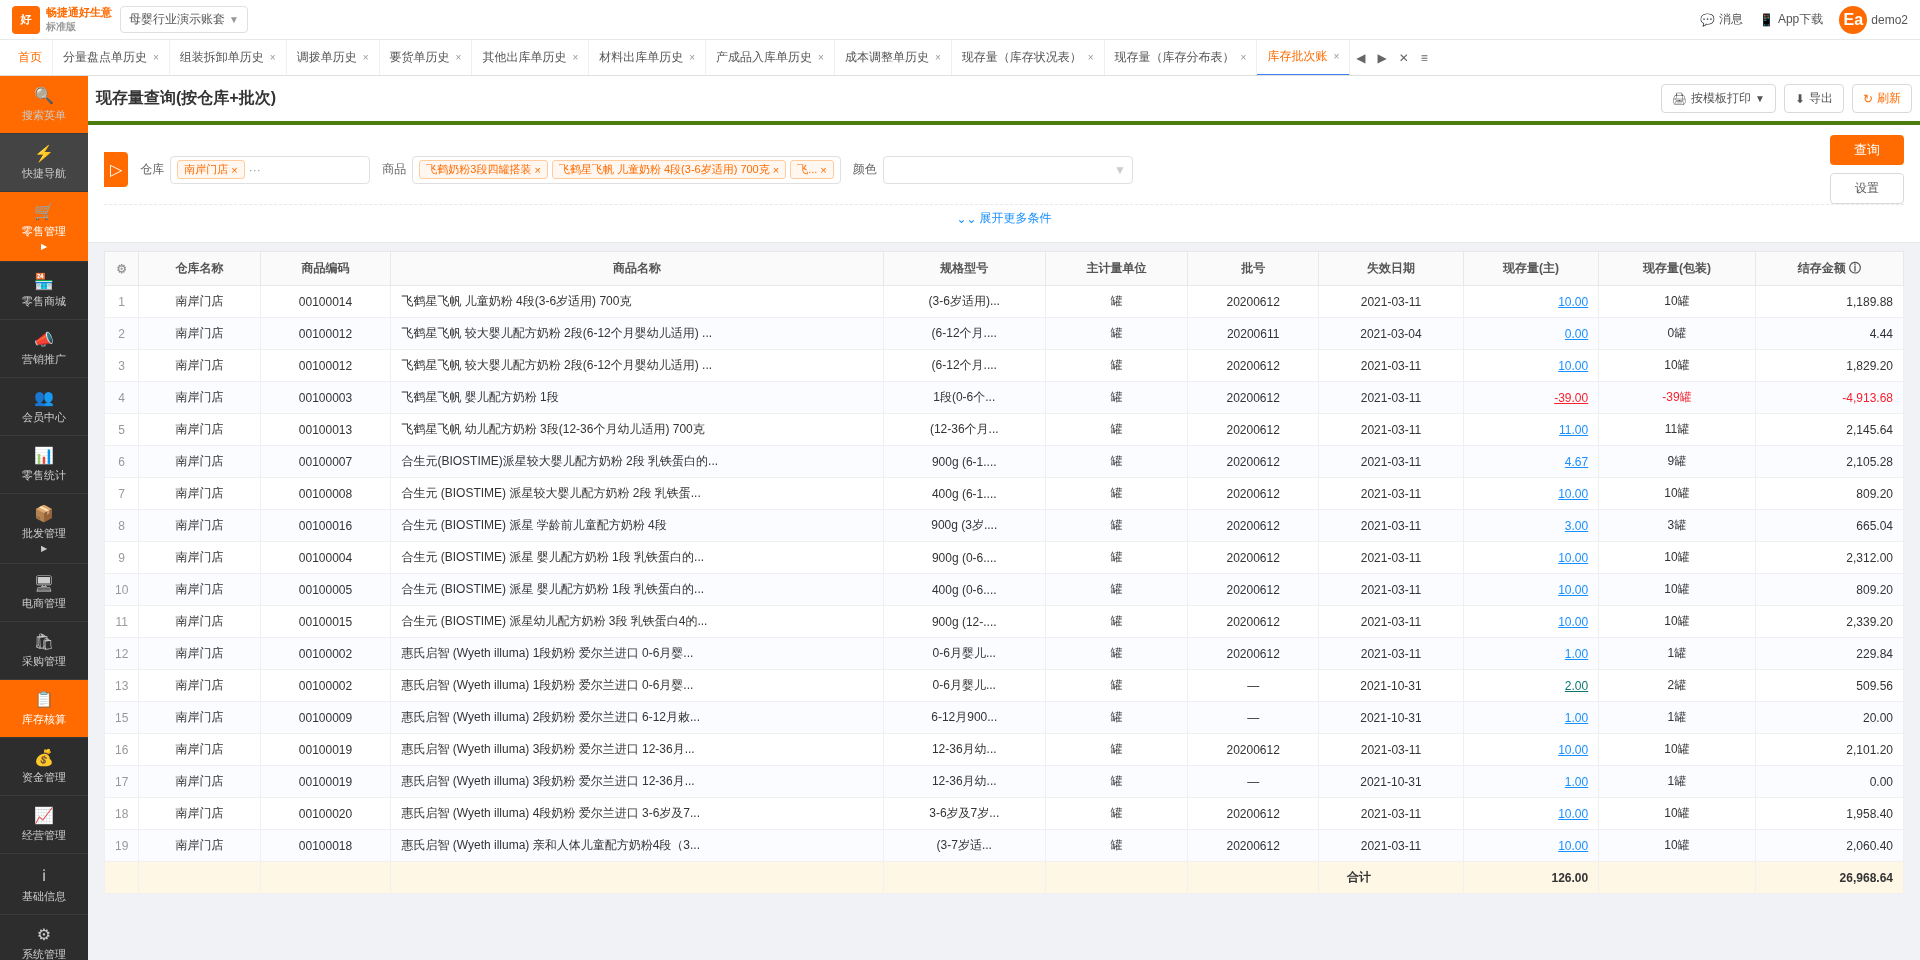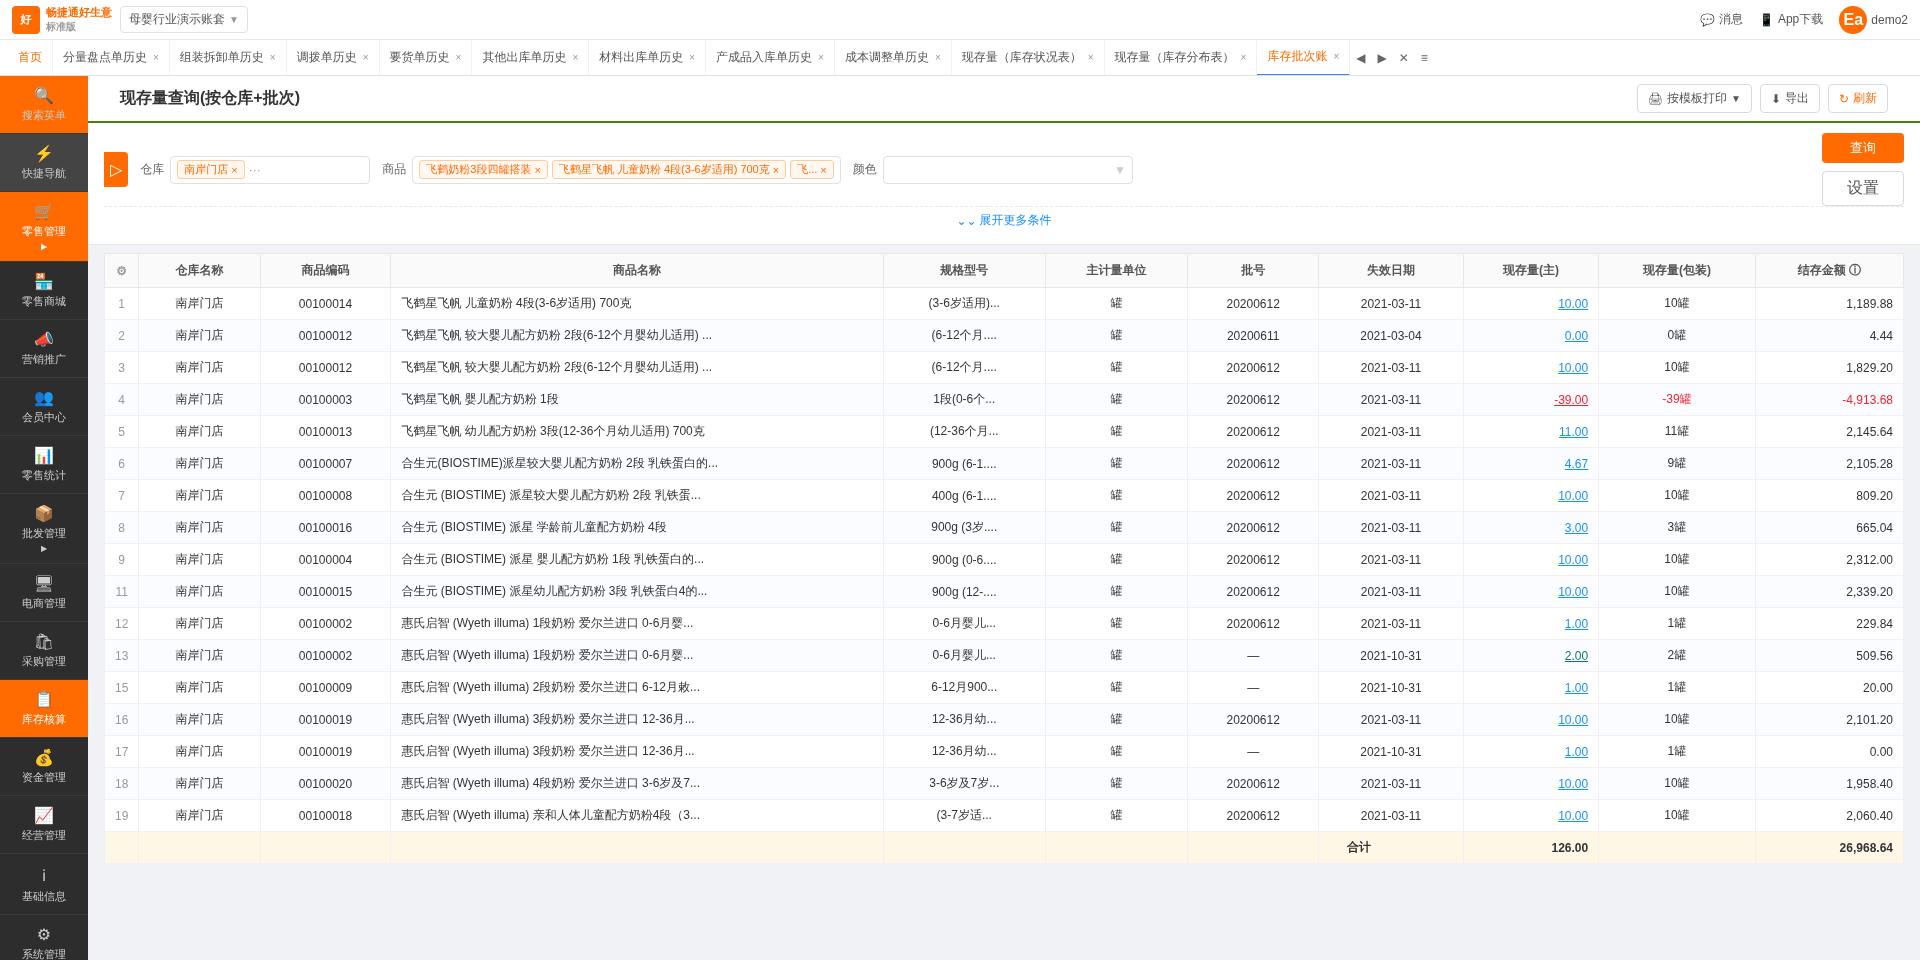--- a/index.html
+++ b/index.html
@@ -30,21 +30,21 @@
     .sidebar-item { display: flex; flex-direction: column; align-items: center; padding: 10px 4px; cursor: pointer; color: #ccc; font-size: 11px; gap: 3px; border-bottom: 1px solid #3a3a3a; }
     .sidebar-item.active { background: #ff6b00; color: #fff; }
     .sidebar-item .icon { font-size: 16px; }
     .sidebar-search { background: #ff6b00; }
     .sidebar-nav { background: #444; }
 
     
     .content { flex: 1; display: flex; flex-direction: column; overflow: hidden; background: #f0f2f5; }
 
     
-    .page-header { background: #fff; padding: 8px 32px; display: flex; align-items: center; justify-content: space-between; border-bottom: 2px solid #4d7c0f; flex-shrink: 0; }
+    .page-header { background: #fff; padding: 8px 8px; display: flex; align-items: center; justify-content: space-between; border-bottom: 4px solid #4d7c0f; flex-shrink: 0; }
     .page-title { font-size: 16px; font-weight: 600; color: #333; }
     .page-actions { display: flex; align-items: center; gap: 8px; }
     .btn-print { display: flex; align-items: center; gap: 4px; padding: 5px 10px; border: 1px solid #d9d9d9; border-radius: 4px; cursor: pointer; background: #fff; font-size: 12px; color: #555; }
     .btn-export { display: flex; align-items: center; gap: 4px; padding: 5px 10px; border: 1px solid #d9d9d9; border-radius: 4px; cursor: pointer; background: #fff; font-size: 12px; color: #555; }
     .btn-refresh { display: flex; align-items: center; gap: 4px; padding: 5px 10px; border: 1px solid #d9d9d9; border-radius: 4px; cursor: pointer; background: #fff; font-size: 12px; color: #ff6b00; }
     .filter-group { display: flex; align-items: center; gap: 6px; }
     .filter-label { font-size: 12px; color: #666; white-space: nowrap; }
     .filter-tag-area { display: flex; align-items: center; gap: 4px; flex-wrap: wrap; border: 1px solid #e0e0e0; border-radius: 4px; padding: 3px 6px; min-width: 200px; min-height: 28px; }
     .filter-tag { display: flex; align-items: center; gap: 3px; background: #fff7f0; border: 1px solid #ffcca0; border-radius: 3px; padding: 1px 6px; font-size: 11px; color: #ff6b00; }
     .filter-tag .remove { cursor: pointer; color: #ff6b00; }
@@ -58,21 +58,21 @@
     .data-table tr:nth-child(even) td { background: #fafcff; }
     .data-table td.name-col { text-align: left; max-width: 280px; overflow: hidden; text-overflow: ellipsis; white-space: nowrap; }
     .data-table td.num-col { text-align: right; }
     .data-table td.negative { color: #f5222d; }
     .data-table .total-row td { background: #fff7e6; font-weight: 600; }
     .col-settings { cursor: pointer; color: #999; }
     .checkbox-col { width: 30px; }
 
     
     .btn-query { background: #ff6b00; color: #fff; border: none; border-radius: 4px; padding: 6px 16px; cursor: pointer; font-size: 13px; font-weight: 500; }
-    .btn-setting { background: #fff; color: #555; border: 1px solid #d9d9d9; border-radius: 4px; padding: 6px 24px; cursor: pointer; font-size: 16px; margin-top: 4px; width: 100%; }
+    .btn-setting { background: #fff; color: #555; border: 1px solid #d9d9d9; border-radius: 4px; padding: 6px 24px; cursor: pointer; font-size: 12px; margin-top: 4px; width: 100%; }
 
     
     .toggle-btn { background: #ff6b00; color: #fff; border: none; border-radius: 0 4px 4px 0; padding: 8px 6px; cursor: pointer; writing-mode: horizontal-tb; display: flex; align-items: center; justify-content: center; font-size: 16px; }
 
     .avatar { width: 28px; height: 28px; border-radius: 50%; background: #ff6b00; color: white; display: flex; align-items: center; justify-content: center; font-size: 16px; font-weight: bold; }
 
     .expand-cond { display: flex; align-items: center; justify-content: center; padding: 5px; border-top: 1px dashed #e8e8e8; cursor: pointer; color: #1890ff; font-size: 12px; gap: 3px; }
   </style>
 </head>
 <body>
@@ -453,20 +453,35 @@
       <td>罐</td>
       <td>20200612</td>
       <td>2021-03-11</td>
       <td class="num-col ">
         <span style="text-decoration:underline; color:#1890ff; cursor:pointer;">10.00</span>
       </td>
       <td class="">10罐</td>
       <td class="num-col ">2,312.00</td>
     </tr>
             <tr>
+      <td style="text-align:center; color:#999;">10</td>
+      <td>南岸门店</td>
+      <td>00100005</td>
+      <td class="name-col" title="合生元 (BIOSTIME) 派星 婴儿配方奶粉 1段 乳铁蛋白的...">合生元 (BIOSTIME) 派星 婴儿配方奶粉 1段 乳铁蛋白的...</td>
+      <td style="max-width:100px; overflow:hidden; text-overflow:ellipsis; white-space:nowrap;">400g (0-6....</td>
+      <td>罐</td>
+      <td>20200612</td>
+      <td>2021-03-11</td>
+      <td class="num-col ">
+        <span style="text-decoration:underline; color:#1890ff; cursor:pointer;">10.00</span>
+      </td>
+      <td class="">10罐</td>
+      <td class="num-col ">809.20</td>
+    </tr>
+            <tr>
       <td style="text-align:center; color:#999;">11</td>
       <td>南岸门店</td>
       <td>00100015</td>
       <td class="name-col" title="合生元 (BIOSTIME) 派星幼儿配方奶粉 3段 乳铁蛋白4的...">合生元 (BIOSTIME) 派星幼儿配方奶粉 3段 乳铁蛋白4的...</td>
       <td style="max-width:100px; overflow:hidden; text-overflow:ellipsis; white-space:nowrap;">900g (12-....</td>
       <td>罐</td>
       <td>20200612</td>
       <td>2021-03-11</td>
       <td class="num-col ">
         <span style="text-decoration:underline; color:#1890ff; cursor:pointer;">10.00</span>

